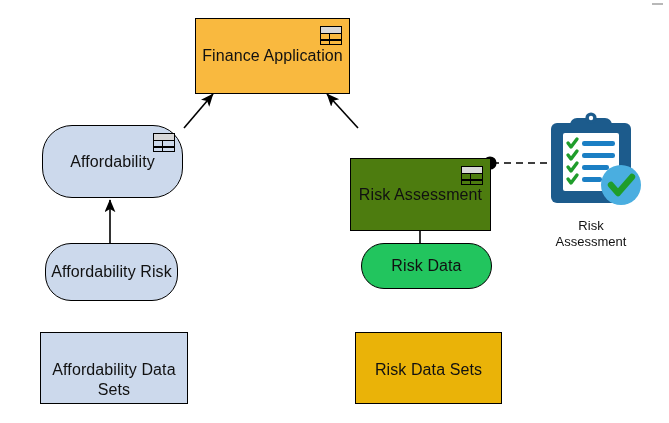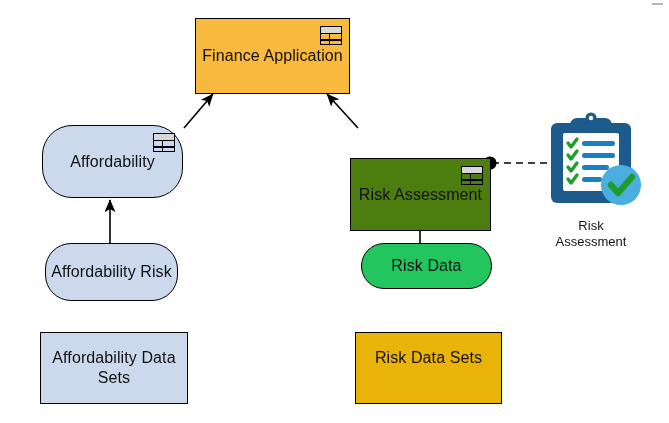--- a/index.html
+++ b/index.html
@@ -24,21 +24,21 @@
     position: absolute;
     box-sizing: border-box;
     border: 1.6px solid #000000;
     display: flex;
     justify-content: center;
     color: #111111;
     font-size: 16px;
     letter-spacing: 0.1px;
   }
   .node-center { align-items: center; }
-  .node-top { align-items: flex-start; padding-top: 15px; justify-content: center; }
+  .node-top { align-items: flex-start; padding-top: 27px; justify-content: center; }
   .rounded { border-radius: 26px; }
   .label { text-align: center; line-height: 1.25; }
 
   
   .grid-icon {
     position: absolute;
     width: 22px;
     height: 19px;
     box-sizing: border-box;
     border: 1.6px solid #000000;

